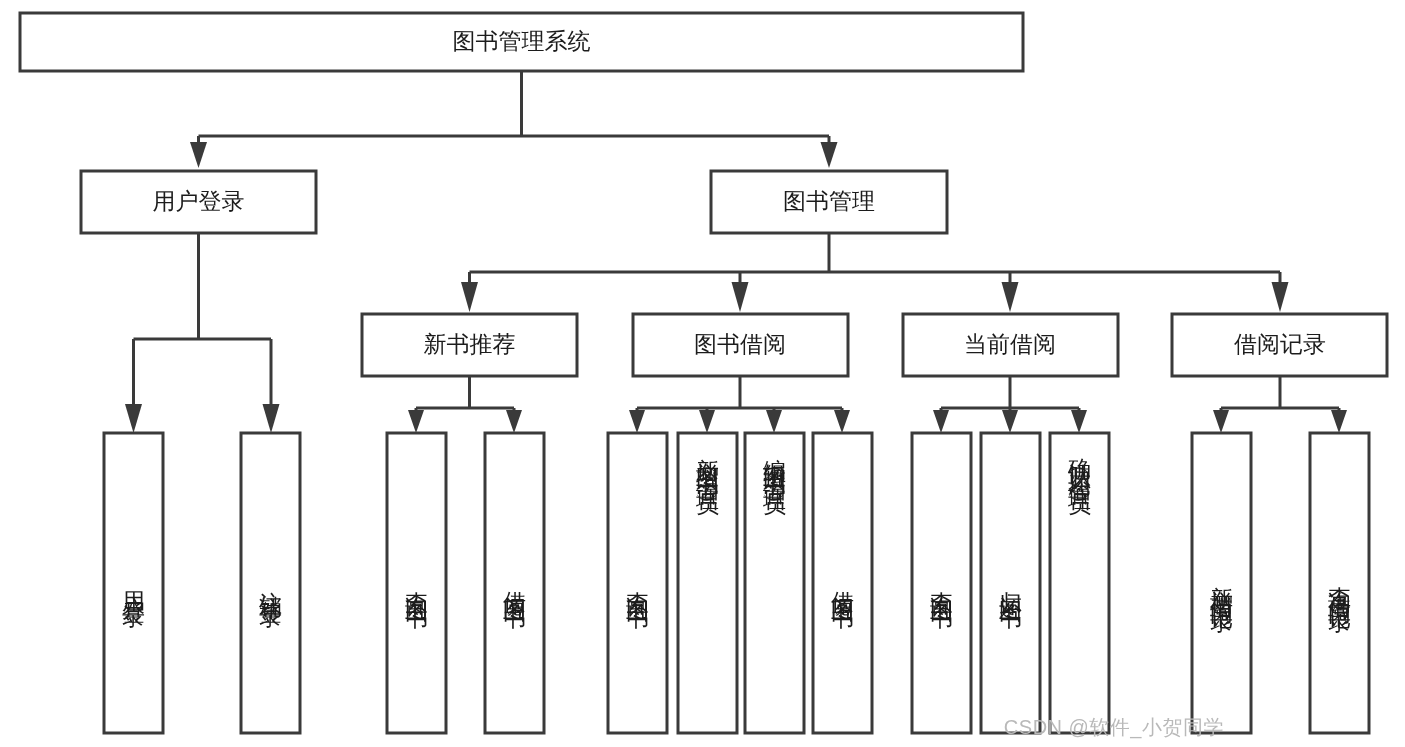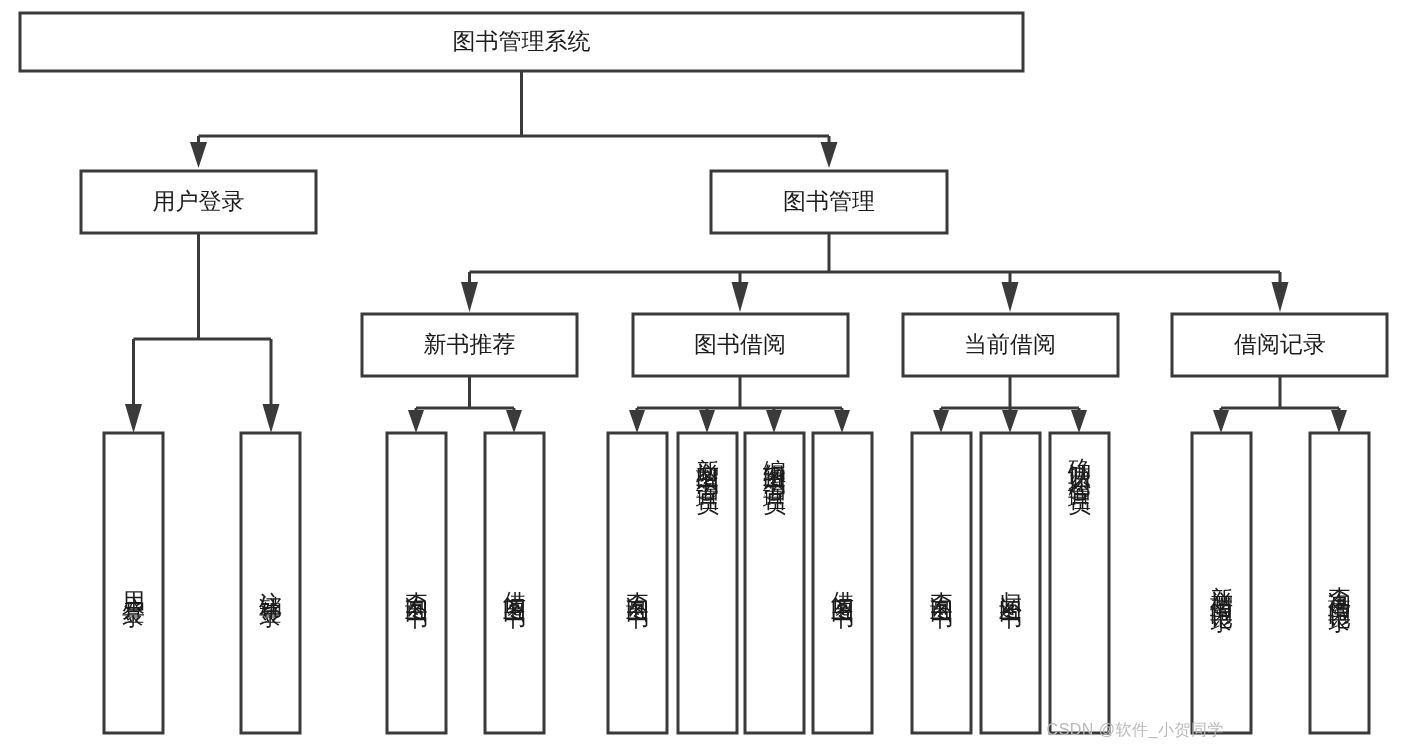--- a/index.html
+++ b/index.html
@@ -62,21 +62,21 @@
     color: #1c1c1c;
     text-align: center;
     pointer-events: none;
     user-select: none;
   }
   .watermark {
     position: absolute;
     right: 12px;
     bottom: 6px;
     font-family: "Liberation Sans", "DejaVu Sans", sans-serif;
-    font-size: 16px;
+    font-size: 20px;
     color: #b9b9b9;
     letter-spacing: 0.5px;
     white-space: pre;
     user-select: none;
   }
 </style>
 </head>
 <body>
 
 <div id="diagram-root">

